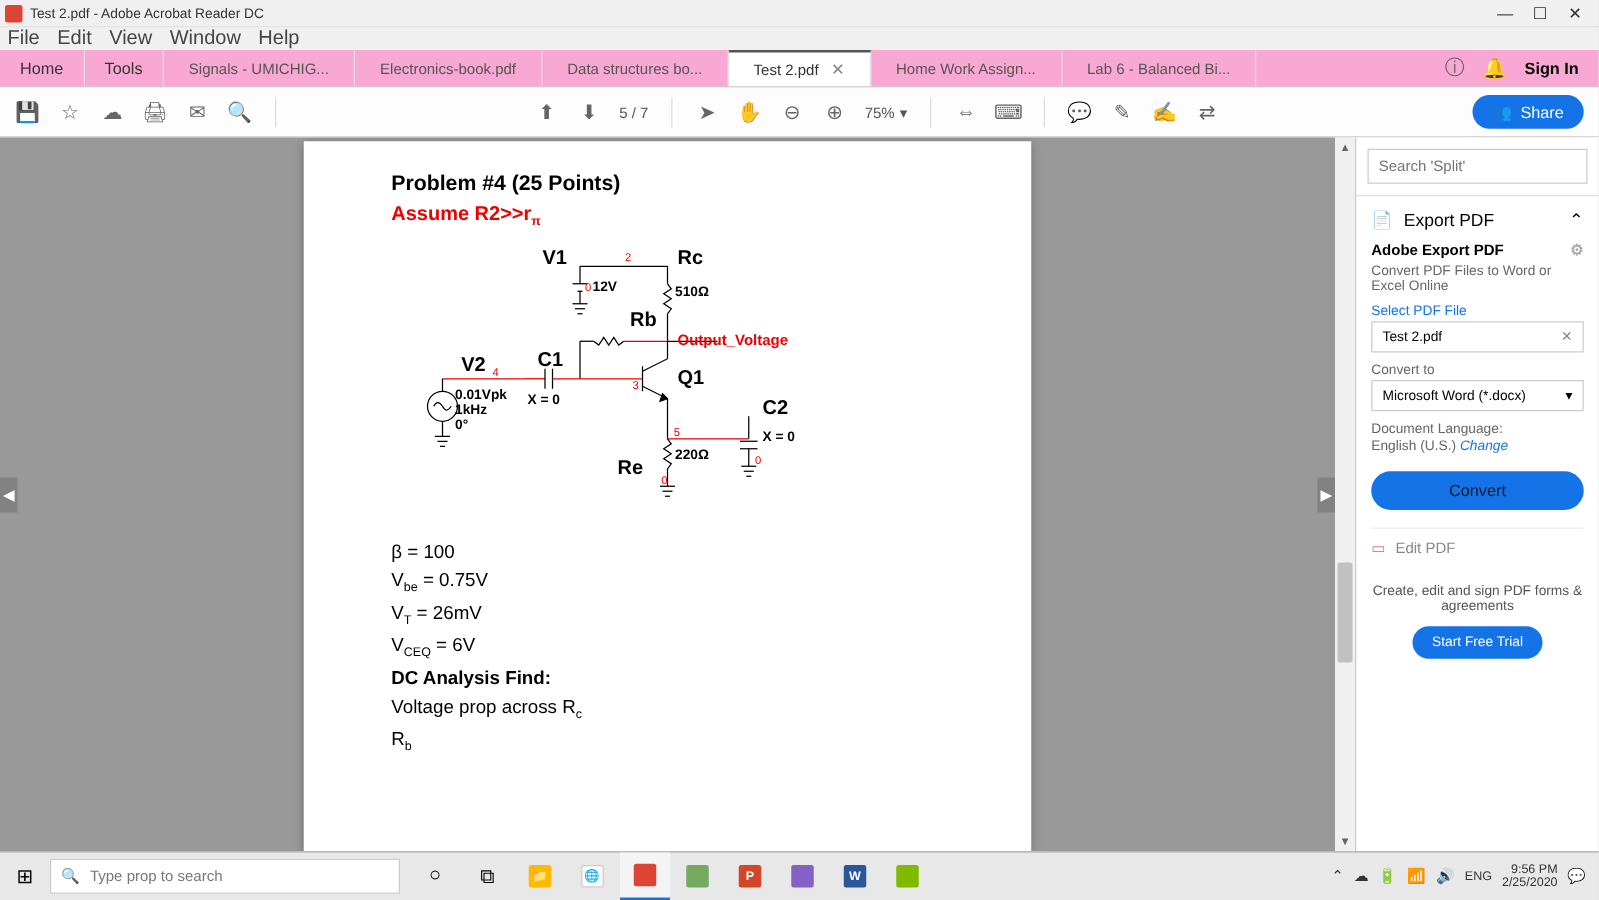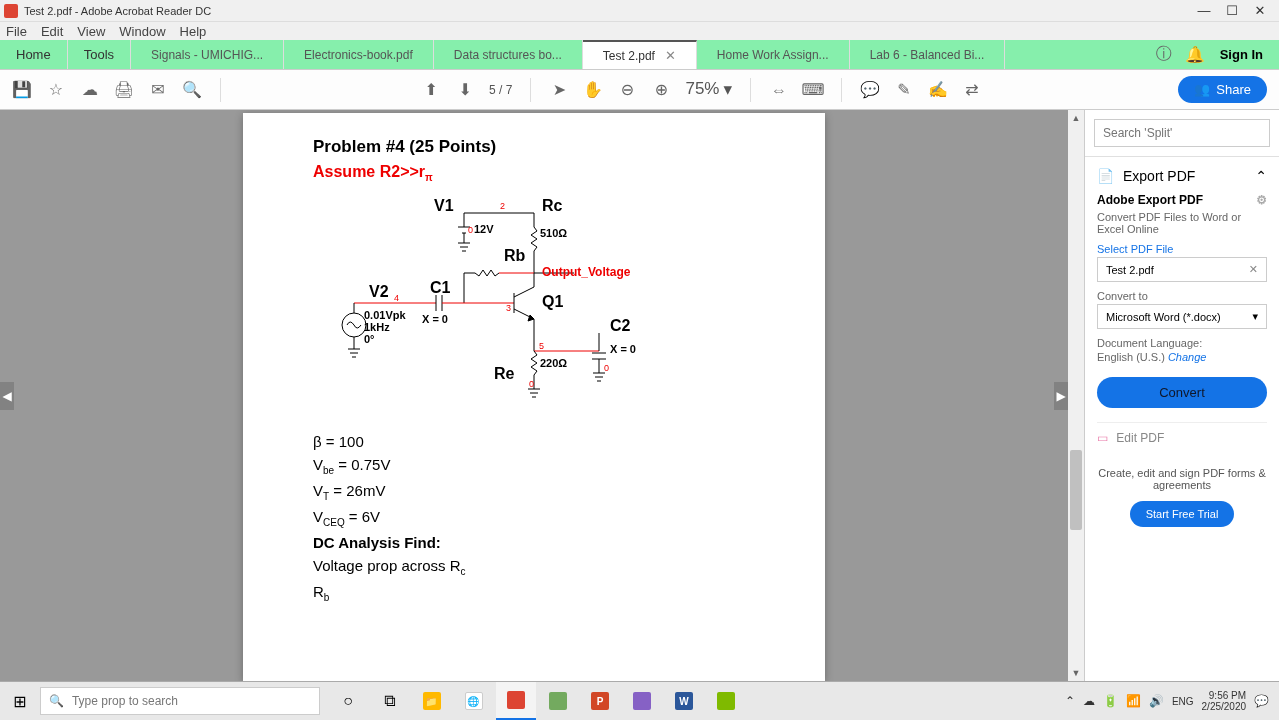--- a/index.html
+++ b/index.html
@@ -6,41 +6,41 @@
 body { width: 1279px; height: 720px; overflow: hidden; background: #fff; position: relative; }
 
 
 .titlebar { height: 22px; background: #f0f0f0; display: flex; align-items: center; padding: 0 4px; font-size: 11px; color: #333; border-bottom: 1px solid #ddd; }
 .titlebar .app-icon { width: 14px; height: 14px; background: #d43; margin-right: 6px; border-radius: 2px; }
 .titlebar .title { flex: 1; }
 .titlebar .win-btns { display: flex; gap: 14px; padding-right: 8px; }
 .titlebar .win-btn { width: 14px; height: 14px; display: flex; align-items: center; justify-content: center; cursor: pointer; font-size: 13px; }
 
 
-.menubar { height: 18px; background: #f0f0f0; display: flex; align-items: center; padding: 0 6px; font-size: 13px; color: #444; gap: 14px; }
+.menubar { height: 18px; background: #f0f0f0; display: flex; align-items: center; padding: 0 6px; font-size: 16px; color: #444; gap: 14px; }
 .menubar span { cursor: pointer; }
 
 
-.doc-tabs { height: 30px; background: #86efac; display: flex; align-items: center; border-bottom: 1px solid #ccc; }
+.doc-tabs { height: 30px; background: #f9a8d4; display: flex; align-items: center; border-bottom: 1px solid #ccc; }
 .main-tabs { display: flex; height: 100%; }
 .main-tab { padding: 0 16px; display: flex; align-items: center; font-size: 13px; color: #333; cursor: pointer; border-right: 1px solid #ddd; }
 .file-tabs { display: flex; height: 100%; flex: 1; }
 .file-tab { padding: 0 20px; display: flex; align-items: center; font-size: 12px; color: #555; cursor: pointer; border-right: 1px solid #ddd; position: relative; }
 .file-tab.active { background: #fff; color: #333; border-top: 2px solid #555; }
 .file-tab .close { margin-left: 10px; font-size: 13px; color: #888; }
 .right-actions { display: flex; align-items: center; gap: 14px; padding: 0 16px; font-size: 13px; }
 .right-actions .icon { font-size: 16px; color: #666; cursor: pointer; }
 .signin { font-weight: 600; cursor: pointer; }
 
 
 .toolbar { height: 40px; background: #fdfdfd; border-bottom: 1px solid #ccc; display: flex; align-items: center; padding: 0 12px; gap: 14px; }
 .toolbar .sep { width: 1px; height: 24px; background: #ddd; margin: 0 4px; }
 .toolbar .tb-icon { width: 20px; height: 20px; display: flex; align-items: center; justify-content: center; color: #666; font-size: 16px; cursor: pointer; }
 .toolbar .page-ind { font-size: 12px; color: #555; }
-.toolbar .zoom { font-size: 17px; color: #555; display: flex; align-items: flex-start; gap: 4px; }
+.toolbar .zoom { font-size: 12px; color: #555; display: flex; align-items: center; gap: 4px; }
 .toolbar .spacer { flex: 1; }
 .share-btn { background: #1473e6; color: #fff; padding: 6px 16px; border-radius: 16px; font-size: 13px; display: flex; align-items: center; gap: 6px; cursor: pointer; }
 
 
 .main { display: flex; height: 571px; position: relative; }
 .doc-area { flex: 1; background: #999; display: flex; justify-content: center; overflow: hidden; position: relative; }
 .doc-area .nav-arrow { position: absolute; top: 50%; transform: translateY(-50%); width: 14px; height: 28px; background: rgba(0,0,0,0.15); color: #fff; display: flex; align-items: center; justify-content: center; cursor: pointer; font-size: 12px; }
 .doc-area .nav-left { left: 0; }
 .doc-area .nav-right { right: 0; }
 .page { width: 582px; background: #fff; margin-top: 3px; box-shadow: 0 2px 8px rgba(0,0,0,0.3); padding: 24px 70px; font-family: Arial, sans-serif; }

